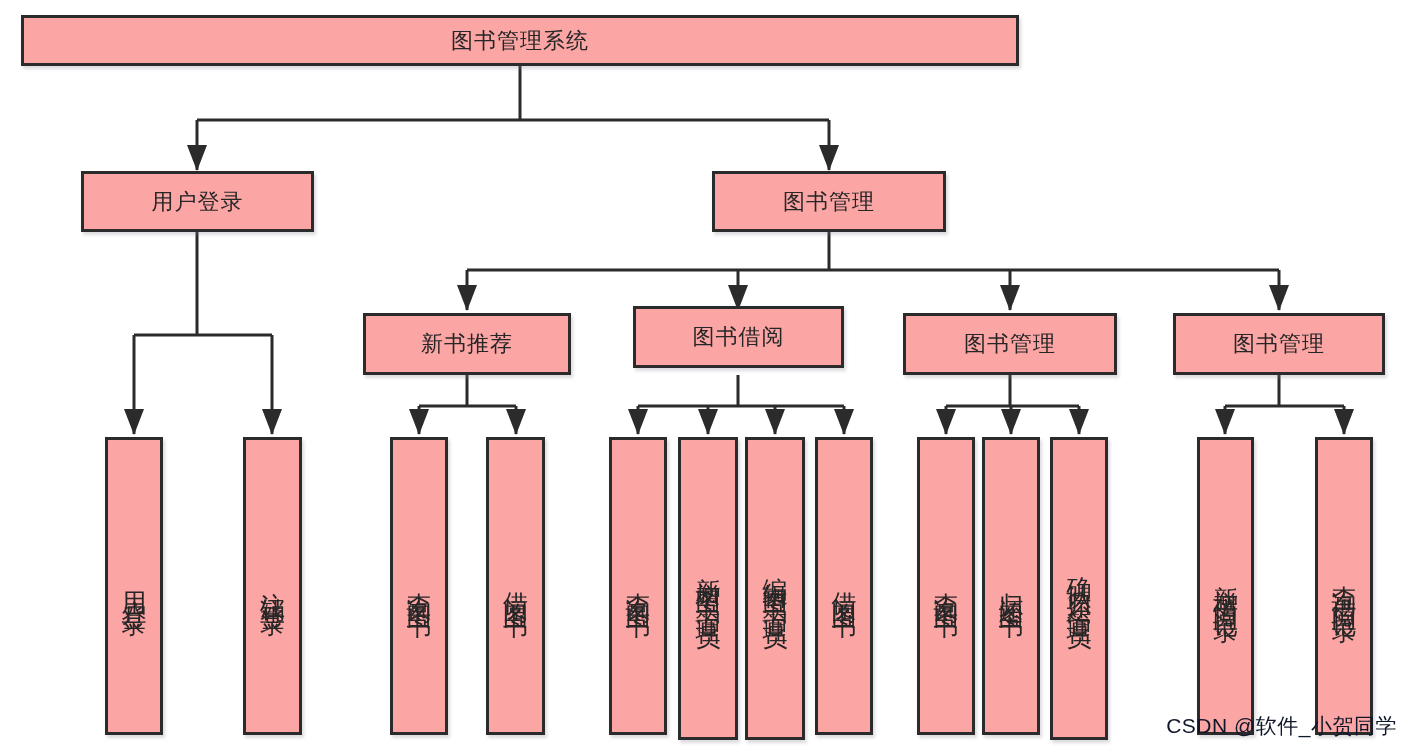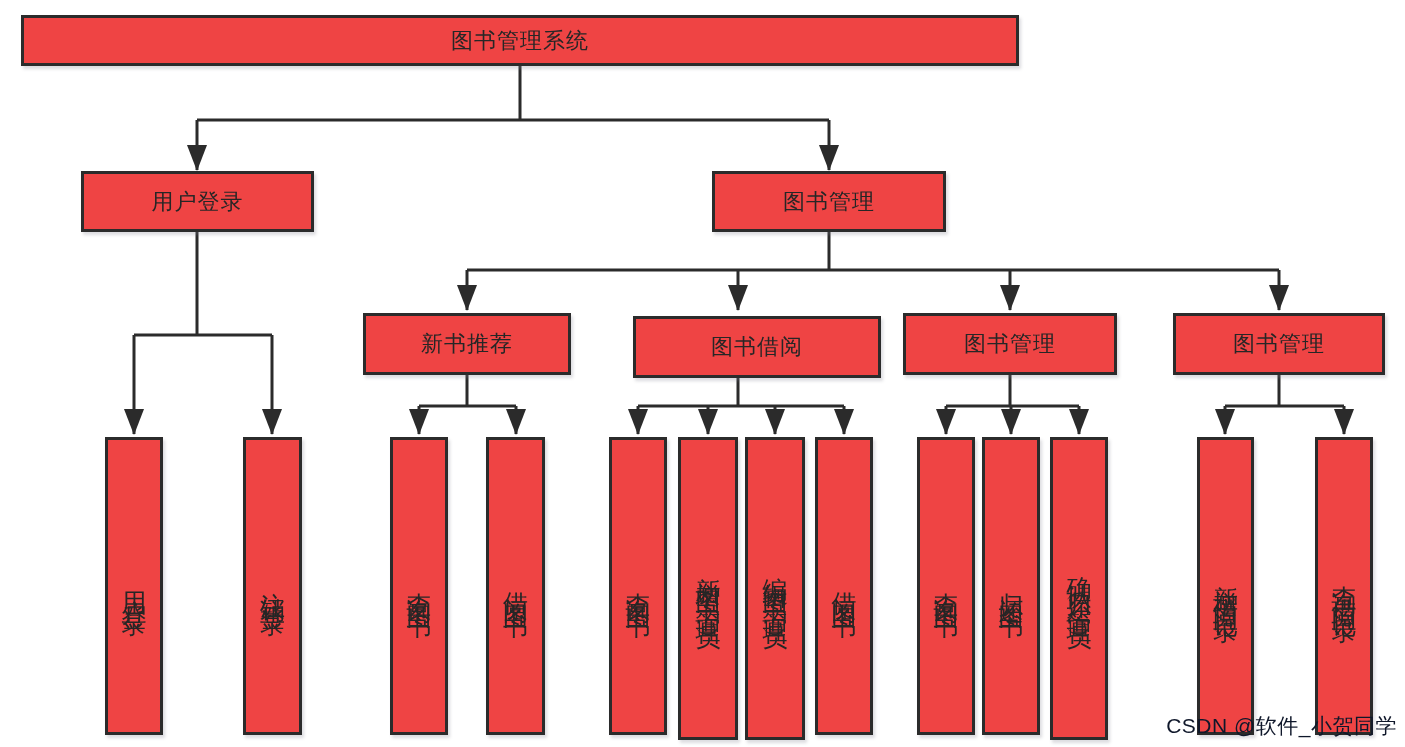--- a/index.html
+++ b/index.html
@@ -20,21 +20,21 @@
     left: 0;
     top: 0;
     width: 1405px;
     height: 747px;
     pointer-events: none;
   }
   .node {
     position: absolute;
     box-sizing: border-box;
     border: 3px solid #2b2b2b;
-    background: #ef4444;
+    background: #fca5a5;
     color: #262626;
     display: flex;
     align-items: center;
     justify-content: center;
     box-shadow: 2px 3px 3px rgba(130,130,145,0.28);
     z-index: 2;
   }
   .h-node {
     font-size: 22px;
     letter-spacing: 1px;
@@ -119,21 +119,21 @@
       </g>
     </g>
   </svg>
 
   <div class="node h-node" style="left:21px; top:15px; width:998px; height:51px;">图书管理系统</div>
 
   <div class="node h-node" style="left:81px; top:171px; width:233px; height:61px;">用户登录</div>
   <div class="node h-node" style="left:712px; top:171px; width:234px; height:61px;">图书管理</div>
 
   <div class="node h-node" style="left:363px; top:313px; width:208px; height:62px;">新书推荐</div>
-  <div class="node h-node" style="left:633px; top:316px; width:248px; height:62px;">图书借阅</div>
+  <div class="node h-node" style="left:633px; top:306px; width:211px; height:62px;">图书借阅</div>
   <div class="node h-node" style="left:903px; top:313px; width:214px; height:62px;">图书管理</div>
   <div class="node h-node" style="left:1173px; top:313px; width:212px; height:62px;">图书管理</div>
 
   <div class="node v-node" style="left:105px; top:437px; width:58px; height:298px;">用户登录</div>
   <div class="node v-node" style="left:243px; top:437px; width:59px; height:298px;">注销登录</div>
 
   <div class="node v-node" style="left:390px; top:437px; width:58px; height:298px;">查询图书</div>
   <div class="node v-node" style="left:486px; top:437px; width:59px; height:298px;">借阅图书</div>
 
   <div class="node v-node" style="left:609px; top:437px; width:58px; height:298px;">查询图书</div>

